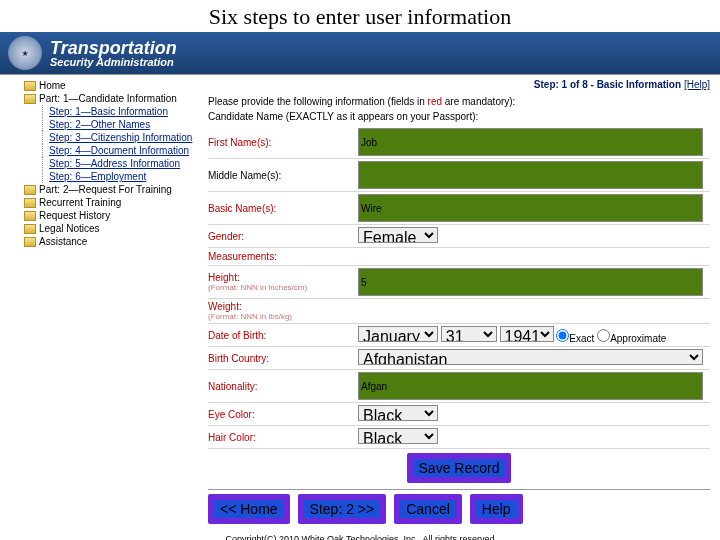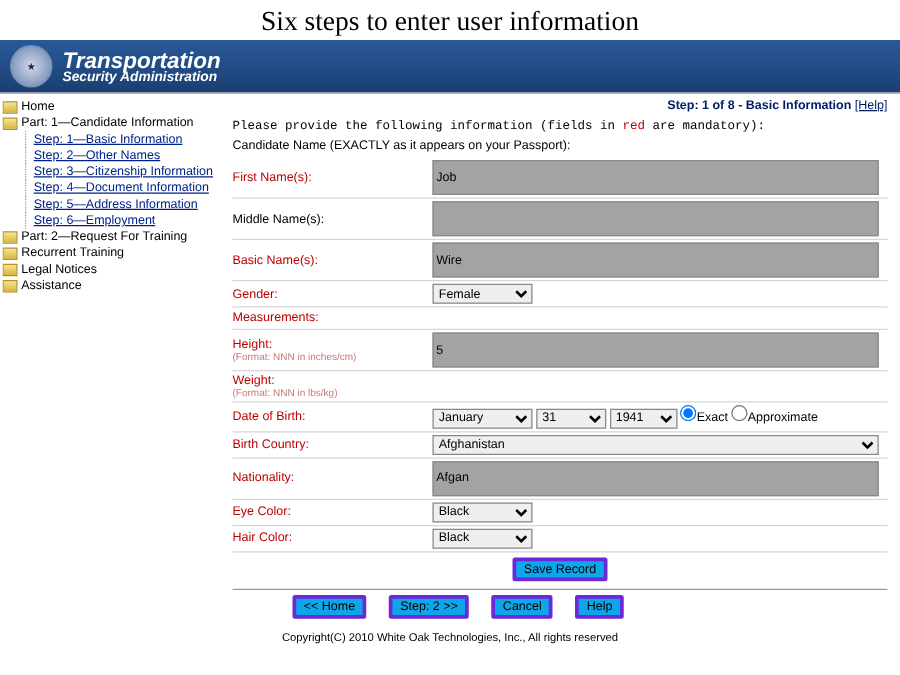--- a/index.html
+++ b/index.html
@@ -3,45 +3,45 @@
 <meta charset="utf-8">
 <style>
 * { box-sizing: border-box; margin: 0; padding: 0; }
 body { font-family: Arial, sans-serif; font-size: 10px; background: #fff; width: 720px; }
 .slide-title { font-family: Liberation Serif, serif; font-size: 22px; text-align: center; padding: 4px 0 2px; color: #000; }
 .app { display: flex; border-top: 1px solid #999; }
 .header-banner { display: flex; align-items: center; height: 42px; background: linear-gradient(180deg,#2a5a9a 0%,#1a3f70 100%); color: #fff; padding: 0 8px; }
 .seal { width: 34px; height: 34px; border-radius: 50%; background: radial-gradient(circle,#cfd8e8 0%,#8aa0c0 60%,#2a5a9a 100%); margin-right: 8px; display:flex;align-items:center;justify-content:center;font-size:8px;color:#224; }
 .banner-text .l1 { font-size: 18px; font-weight: bold; font-style: italic; line-height: 1; }
 .banner-text .l2 { font-size: 11px; font-weight: bold; font-style: italic; line-height: 1; }
-.sidebar { width: 180px; padding: 4px 2px; font-size: 10px; }
+.sidebar { width: 180px; padding: 4px 2px; font-size: 10px; margin-left: 22px; }
 .nav-node { display:flex; align-items:center; gap:3px; padding:1px 0; color:#000; white-space:nowrap; overflow:hidden; text-overflow:ellipsis; }
 .nav-node.link { color: #00238b; text-decoration: underline; cursor: pointer; }
 .nav-node.indent { margin-left: 18px; border-left:1px dotted #999; padding-left:6px; }
 .folder-icon { width:12px; height:10px; background: linear-gradient(#f8e38b,#d9b63c); border:1px solid #b4912a; display:inline-block; }
 .main { flex: 1; padding: 4px 10px 0 6px; }
 .step-hdr { text-align: right; font-size: 10px; color:#001b66; margin-bottom:6px; }
 .step-hdr .help { text-decoration: underline; cursor:pointer; }
-.intro { font-size: 10px; margin-bottom: 0; font-family: Liberation Mono, monospace; }
+.intro { font-size: 10px; margin-bottom: 0; }
 .intro .red { color:#b00; }
 .section-label { font-size: 10px; margin: 4px 0; }
-.form-row { display:flex; align-items:center; border-bottom:1px solid #d6d6d6; padding:2px 0; min-height:18px;gap:10px; }
+.form-row { display:flex; align-items:center; border-bottom:1px solid #d6d6d6; padding:2px 0; min-height:18px; }
 .lbl { width: 150px; font-size:10px; }
 .lbl.req { color:#b00; }
 .lbl .hint { display:block; font-size:8px; color:#c77; }
 .fld { flex:1; }
-.fld input[type=text] { width: 98%; border:1px solid #888; height:14px; font-size:10px; padding:13px 2px; background:#a3a3a3; }
-.fld select { border:1px solid #888; height:16px; font-size:10px; background:#efefef; }
+.fld input[type=text] { width: 98%; border:1px solid #888; height:14px; font-size:10px; padding:13px 2px; background:#4d7c0f; }
+.fld select { border:1px solid #888; height:16px; font-size:16px; background:#efefef; }
 .fld .sel-sm { width:80px; }
 .fld .sel-xs { width:56px; }
 .radio-group { display:inline-flex; gap:10px; align-items:center; font-size:10px; }
 .measure-wrap input[type=radio]{margin-left:4px;}
 .save-row { text-align:center; padding:4px 0 6px; border-bottom:1px solid #999; }
-.btn { font-size:10px; border:3px solid #6d28d9; background:#0ea5e9; padding:1px 6px; cursor:pointer; border-radius:2px; }
-.nav-buttons { padding:4px 0; display:flex; gap:18px;margin-left:48px; }
+.btn { font-size:14px; border:6px solid #6d28d9; background:#1d4ed8; padding:1px 6px; cursor:pointer; border-radius:2px; }
+.nav-buttons { padding:4px 0; display:flex; gap:8px; }
 .copyright { text-align:center; font-size:9px; padding:6px 0 2px; color:#000; }
 </style>
 </head>
 <body>
 
 <div class="slide-title">Six steps to enter user information</div>
 
 <div class="header-banner">
   <div class="seal">★</div>
   <div class="banner-text">
@@ -66,20 +66,24 @@
     <div class="nav-node indent link">Step: 4—Document Information</div>
     <div class="nav-node indent link">Step: 5—Address Information</div>
     <div class="nav-node indent link">Step: 6—Employment</div>
     <div class="nav-node">
         <span class="folder-icon"></span>
         <span>Part: 2—Request For Training</span>
       </div>
     <div class="nav-node">
         <span class="folder-icon"></span>
         <span>Recurrent Training</span>
+      </div>
+    <div class="nav-node">
+        <span class="folder-icon"></span>
+        <span>Request History</span>
       </div>
     <div class="nav-node">
         <span class="folder-icon"></span>
         <span>Legal Notices</span>
       </div>
     <div class="nav-node">
         <span class="folder-icon"></span>
         <span>Assistance</span>
       </div>
   </div>

